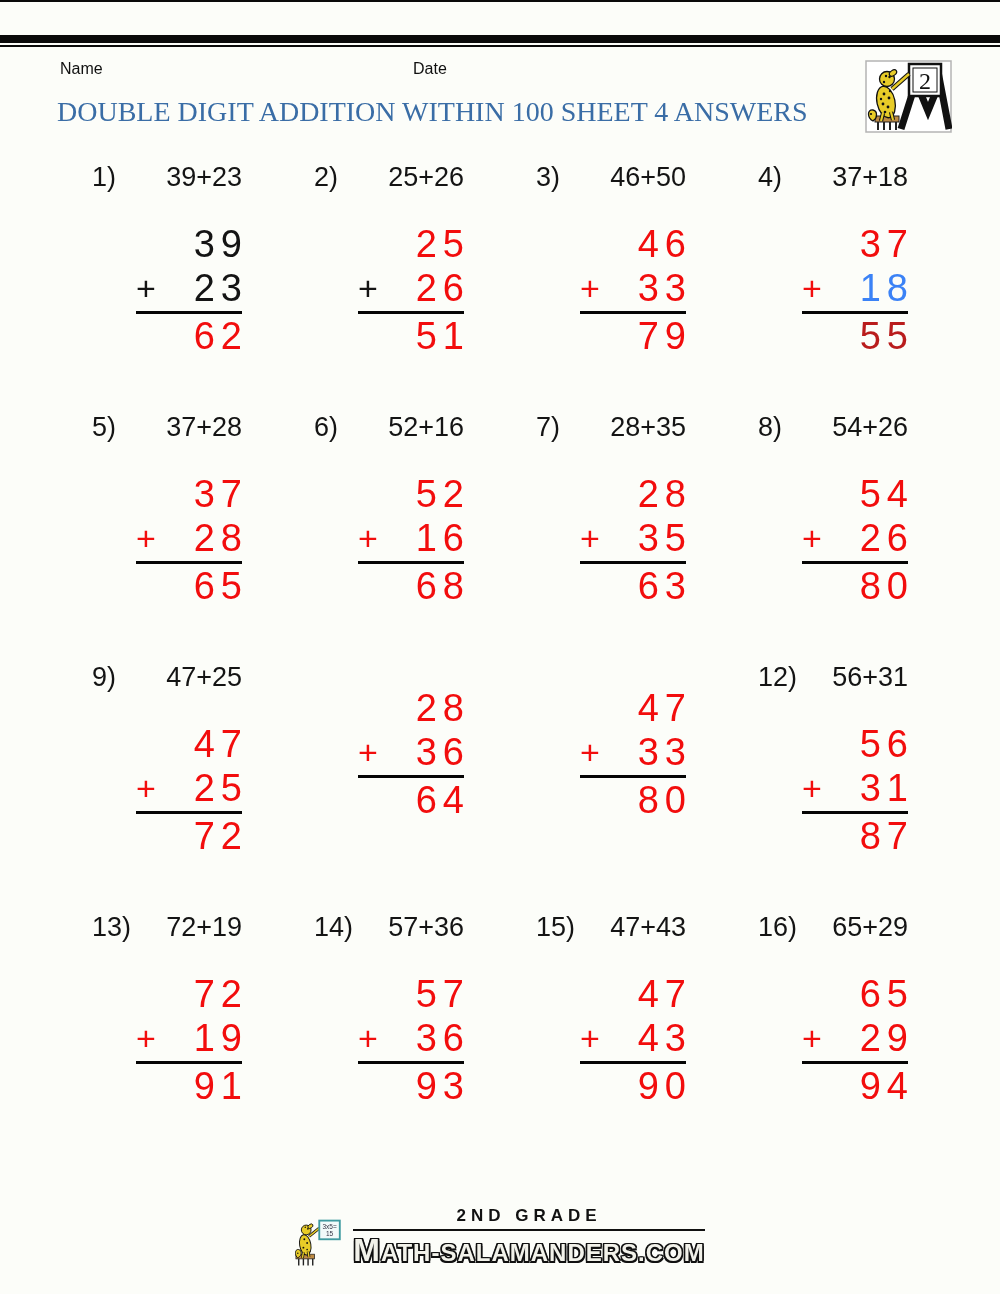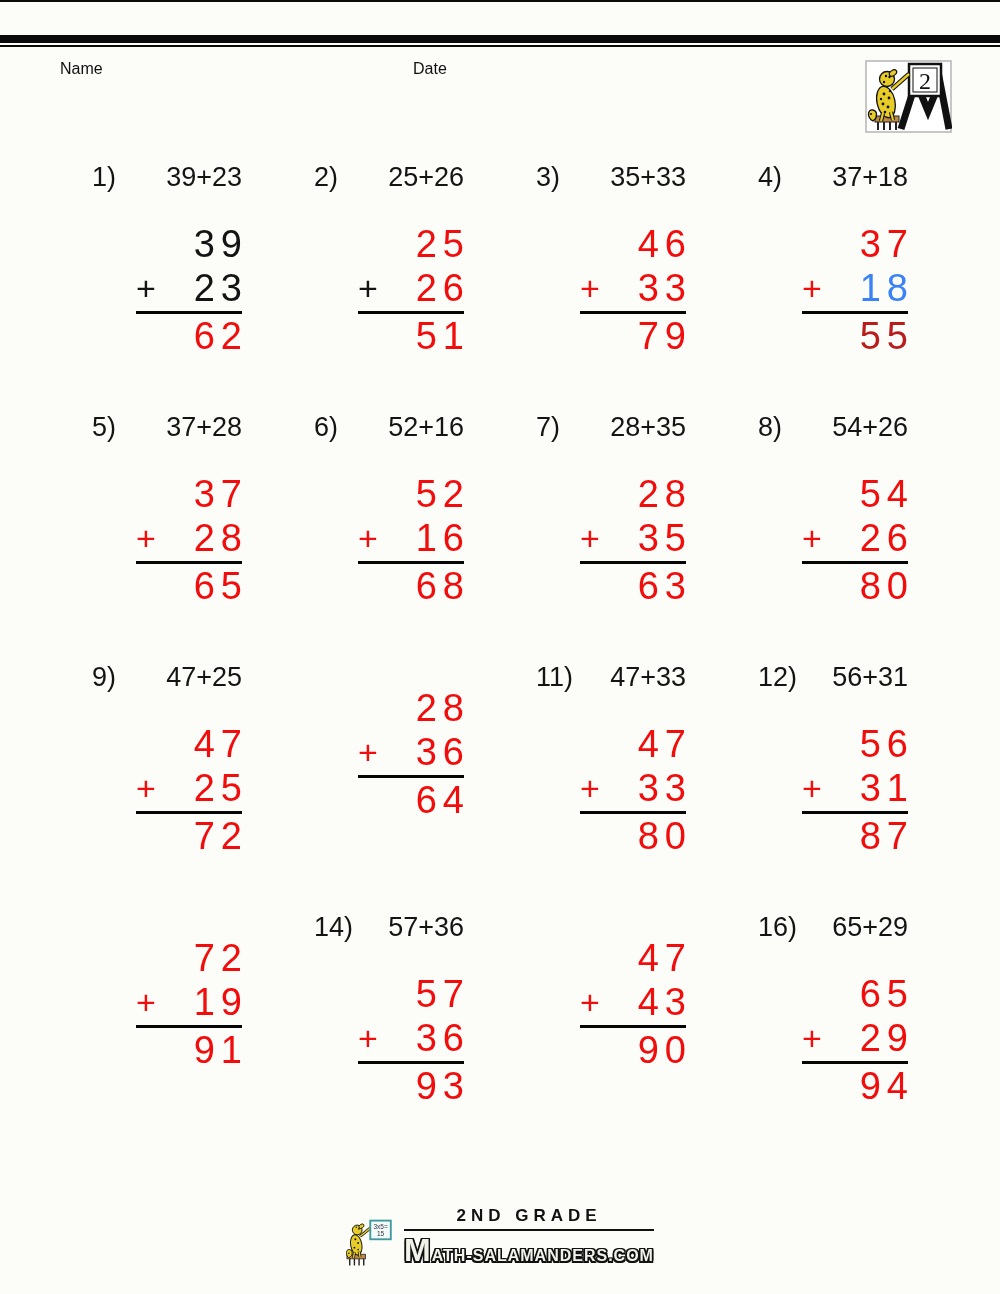--- a/index.html
+++ b/index.html
@@ -47,21 +47,21 @@
     position:absolute;left:0;top:1206px;width:100%;
     display:flex;justify-content:center;align-items:flex-end;gap:2px;
   }
   .f-text{display:flex;flex-direction:column;}
   .f-grade{
     font-size:17px;font-weight:bold;letter-spacing:5px;text-align:center;
     padding-bottom:3px;color:#111;
   }
   .f-site{
     border-top:2px solid #111;padding-top:1px;
-    font-size:16px;font-weight:bold;letter-spacing:1px;white-space:nowrap;
+    font-size:24px;font-weight:bold;letter-spacing:1px;white-space:nowrap;
     color:#f2f2ea;
     text-shadow:-1.5px -1.5px 0 #111,1.5px -1.5px 0 #111,-1.5px 1.5px 0 #111,
                 1.5px 1.5px 0 #111,0 -1.5px 0 #111,0 1.5px 0 #111,
                 -1.5px 0 0 #111,1.5px 0 0 #111;
   }
   .f-site::first-letter{font-size:32px;}
 </style>
 </head>
 <body>
 
@@ -112,20 +112,21 @@
             <circle cx="21" cy="16" r="1.2"></circle>
           <circle cx="19" cy="22" r="1.2"></circle>
             <circle cx="25" cy="31" r="1.2"></circle>
           <circle cx="6" cy="54" r="1.1"></circle>
             <circle cx="16" cy="39" r="1.2"></circle>
         </g>
       </g>
     </svg>
   </div>
 
+  <div class="title" style="color: rgb(58, 109, 166);">DOUBLE DIGIT ADDITION WITHIN 100 SHEET 4 ANSWERS</div>
 
   <div class="grid">
 
     <div class="cell">
       <div class="inner">
         <div class="p-head">
           <span>1)</span>
           <span>39+23</span>
         </div>
         <div class="stack">
@@ -155,21 +156,21 @@
           <div class="rule"></div>
           <div class="srow" style="color: rgb(242, 13, 13);">51</div>
         </div>
       </div>
     </div>
 
     <div class="cell">
       <div class="inner">
         <div class="p-head">
           <span>3)</span>
-          <span>35+33</span>
+          <span>46+50</span>
         </div>
         <div class="stack">
           <div class="srow" style="color: rgb(242, 13, 13);">46</div>
           <div class="plusrow">
             <span class="plus" style="color: rgb(242, 13, 13);">+</span>
             <span class="addend" style="color: rgb(242, 13, 13);">33</span>
           </div>
           <div class="rule"></div>
           <div class="srow" style="color: rgb(242, 13, 13);">79</div>
         </div>
@@ -293,24 +294,20 @@
             <span class="addend" style="color: rgb(242, 13, 13);">36</span>
           </div>
           <div class="rule"></div>
           <div class="srow" style="color: rgb(242, 13, 13);">64</div>
         </div>
       </div>
     </div>
 
     <div class="cell">
       <div class="inner">
-        <div class="p-head">
-          <span>11)</span>
-          <span>47+33</span>
-        </div>
         <div class="stack">
           <div class="srow" style="color: rgb(242, 13, 13);">47</div>
           <div class="plusrow">
             <span class="plus" style="color: rgb(242, 13, 13);">+</span>
             <span class="addend" style="color: rgb(242, 13, 13);">33</span>
           </div>
           <div class="rule"></div>
           <div class="srow" style="color: rgb(242, 13, 13);">80</div>
         </div>
       </div>
@@ -329,20 +326,24 @@
             <span class="addend" style="color: rgb(242, 13, 13);">31</span>
           </div>
           <div class="rule"></div>
           <div class="srow" style="color: rgb(242, 13, 13);">87</div>
         </div>
       </div>
     </div>
 
     <div class="cell">
       <div class="inner">
+        <div class="p-head">
+          <span>13)</span>
+          <span>72+19</span>
+        </div>
         <div class="stack">
           <div class="srow" style="color: rgb(242, 13, 13);">72</div>
           <div class="plusrow">
             <span class="plus" style="color: rgb(242, 13, 13);">+</span>
             <span class="addend" style="color: rgb(242, 13, 13);">19</span>
           </div>
           <div class="rule"></div>
           <div class="srow" style="color: rgb(242, 13, 13);">91</div>
         </div>
       </div>
@@ -361,20 +362,24 @@
             <span class="addend" style="color: rgb(242, 13, 13);">36</span>
           </div>
           <div class="rule"></div>
           <div class="srow" style="color: rgb(242, 13, 13);">93</div>
         </div>
       </div>
     </div>
 
     <div class="cell">
       <div class="inner">
+        <div class="p-head">
+          <span>15)</span>
+          <span>47+43</span>
+        </div>
         <div class="stack">
           <div class="srow" style="color: rgb(242, 13, 13);">47</div>
           <div class="plusrow">
             <span class="plus" style="color: rgb(242, 13, 13);">+</span>
             <span class="addend" style="color: rgb(242, 13, 13);">43</span>
           </div>
           <div class="rule"></div>
           <div class="srow" style="color: rgb(242, 13, 13);">90</div>
         </div>
       </div>

